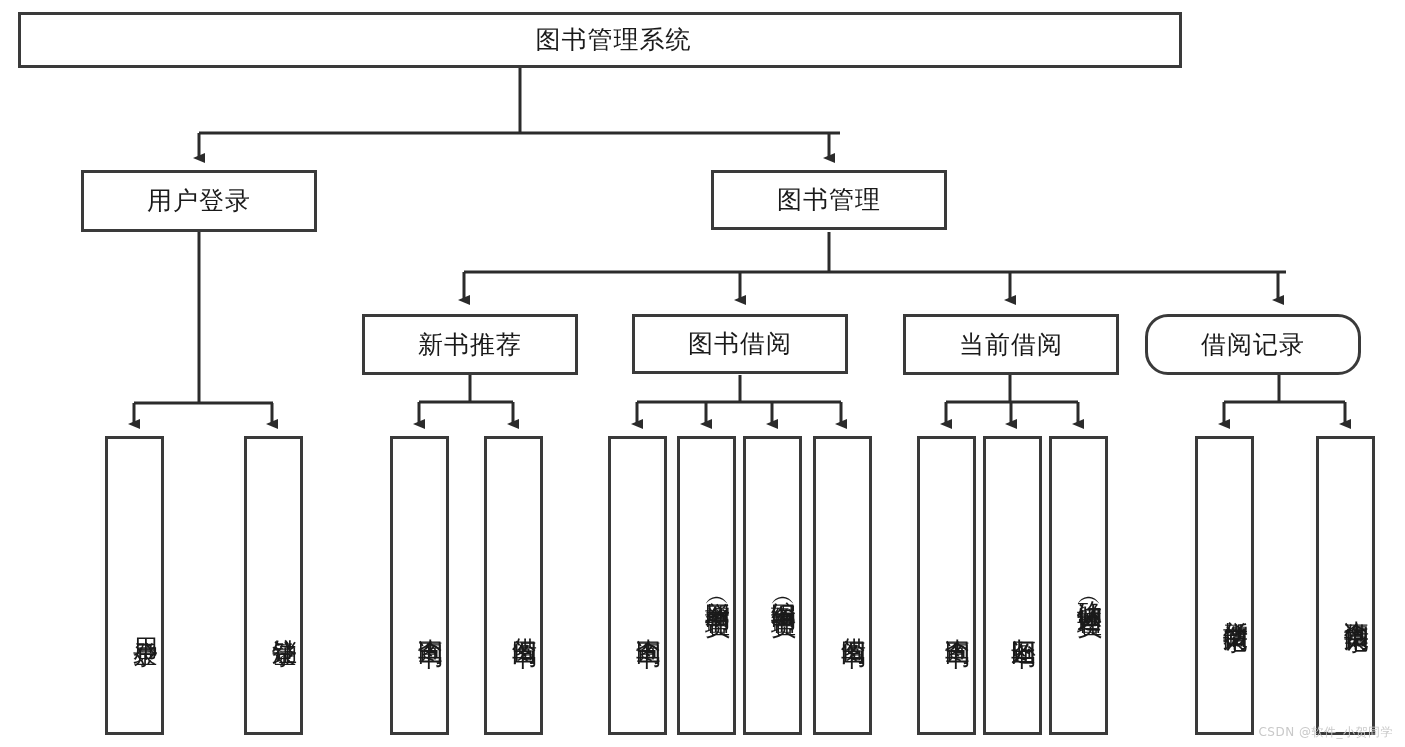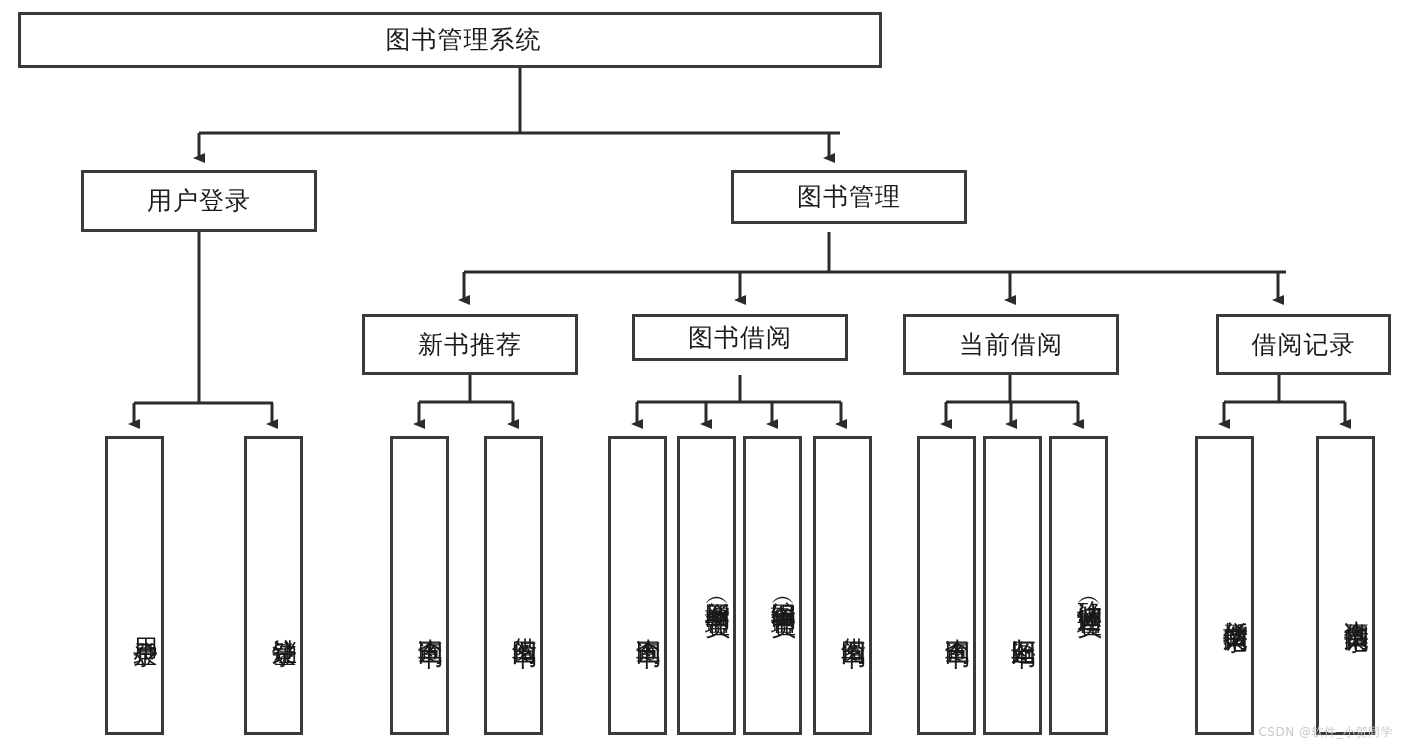--- a/index.html
+++ b/index.html
@@ -117,41 +117,41 @@
       <path d="M1011,402 L1011,424" marker-end="url(#arrow)"></path>
       <path d="M1078,402 L1078,424" marker-end="url(#arrow)"></path>
 
       <path d="M1279,375 L1279,402"></path>
       <path d="M1224,402 L1345,402"></path>
       <path d="M1224,402 L1224,424" marker-end="url(#arrow)"></path>
       <path d="M1345,402 L1345,424" marker-end="url(#arrow)"></path>
     </g>
   </svg>
 
-  <div class="node horiz root" style="left:18px; top:12px; width:864px; height:56px;padding-left:27px;">
+  <div class="node horiz root" style="left:18px; top:12px; width:1164px; height:56px;padding-left:27px;">
     <span>图书管理系统</span>
   </div>
 
   <div class="node horiz" style="left:81px; top:170px; width:236px; height:62px;">
     <span>用户登录</span>
   </div>
-  <div class="node horiz" style="left:711px; top:170px; width:236px; height:54px;margin-left:20px;">
+  <div class="node horiz" style="left:711px; top:170px; width:236px; height:60px;">
     <span>图书管理</span>
   </div>
 
   <div class="node horiz" style="left:362px; top:314px; width:216px; height:61px;text-align:center;">
     <span>新书推荐</span>
   </div>
-  <div class="node horiz" style="left:632px; top:314px; width:216px; height:47px;">
+  <div class="node horiz" style="left:632px; top:314px; width:216px; height:60px;">
     <span>图书借阅</span>
   </div>
   <div class="node horiz" style="left:903px; top:314px; width:216px; height:61px;">
     <span>当前借阅</span>
   </div>
-  <div class="node horiz" style="left:1216px; top:314px; width:175px; height:61px;">
+  <div class="node horiz" style="left:1145px; top:314px; width:216px; height:61px;border-radius:23px;">
     <span>借阅记录</span>
   </div>
 
   <div class="node vert" style="left:105px; top:436px; width:59px; height:299px; padding-top:72px;">
     <span class="vtext">用户登录</span>
   </div>
   <div class="node vert" style="left:244px; top:436px; width:59px; height:299px; padding-top:72px;">
     <span class="vtext">注销登录</span>
   </div>
 

